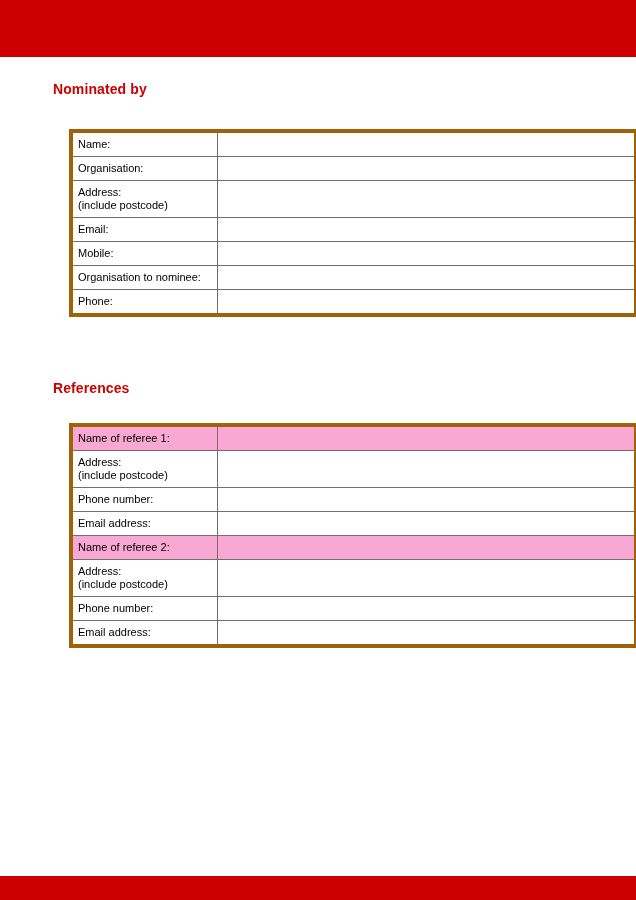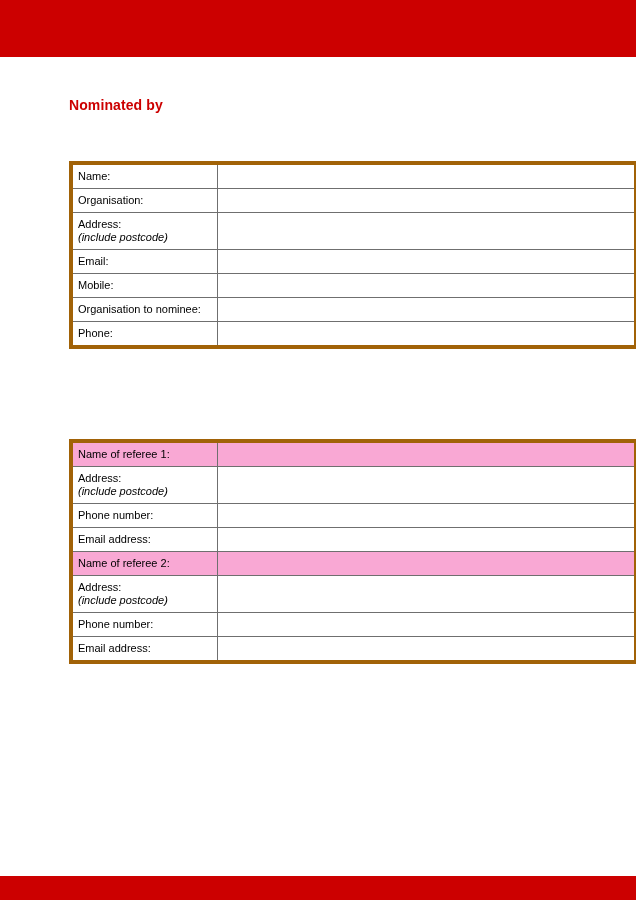--- a/index.html
+++ b/index.html
@@ -40,21 +40,21 @@
     position: absolute;
     left: 53px;
     top: 57px;
     width: 552px;
   }
   .section-heading {
     color: #cc0000;
     font-size: 14px;
     font-weight: bold;
     letter-spacing: 0.1px;
-    margin: 16px;
+    margin: 0;
     padding: 0;
   }
   .sec1-heading { padding-top: 24px; }
   .sec2-heading { padding-top: 0; }
 
   table.form-table {
     border-collapse: collapse;
     table-layout: fixed;
     width: 552px;
     margin: 16px;
@@ -67,21 +67,20 @@
     vertical-align: top;
     padding: 5px 0 5px 5px;
     line-height: 13px;
   }
   td.label-cell { width: 139px; }
   td.value-cell { width: 411px; }
   td.shaded { background: #f9a8d4; }
   .row-single { height: 16px; }
   .row-double { height: 31px; }
   .hint {
-    font-style: italic;
     display: block;
   }
   .spacer-1 { height: 16px; }
   .spacer-2 { height: 47px; }
   .spacer-3 { height: 11px; }
 </style>
 </head>
 <body>
 
 <div class="page">
@@ -147,20 +146,21 @@
             <span>Phone:</span>
           </td>
           <td class="value-cell"></td>
         </tr>
 
       </tbody>
     </table>
 
     <div class="spacer-2"></div>
 
+    <h2 class="section-heading sec2-heading">References</h2>
 
     <div class="spacer-3"></div>
 
     <table class="form-table">
       <tbody>
 
         <tr class="row-single">
           <td class="label-cell shaded">
             <span>Name of referee 1:</span>
           </td>

